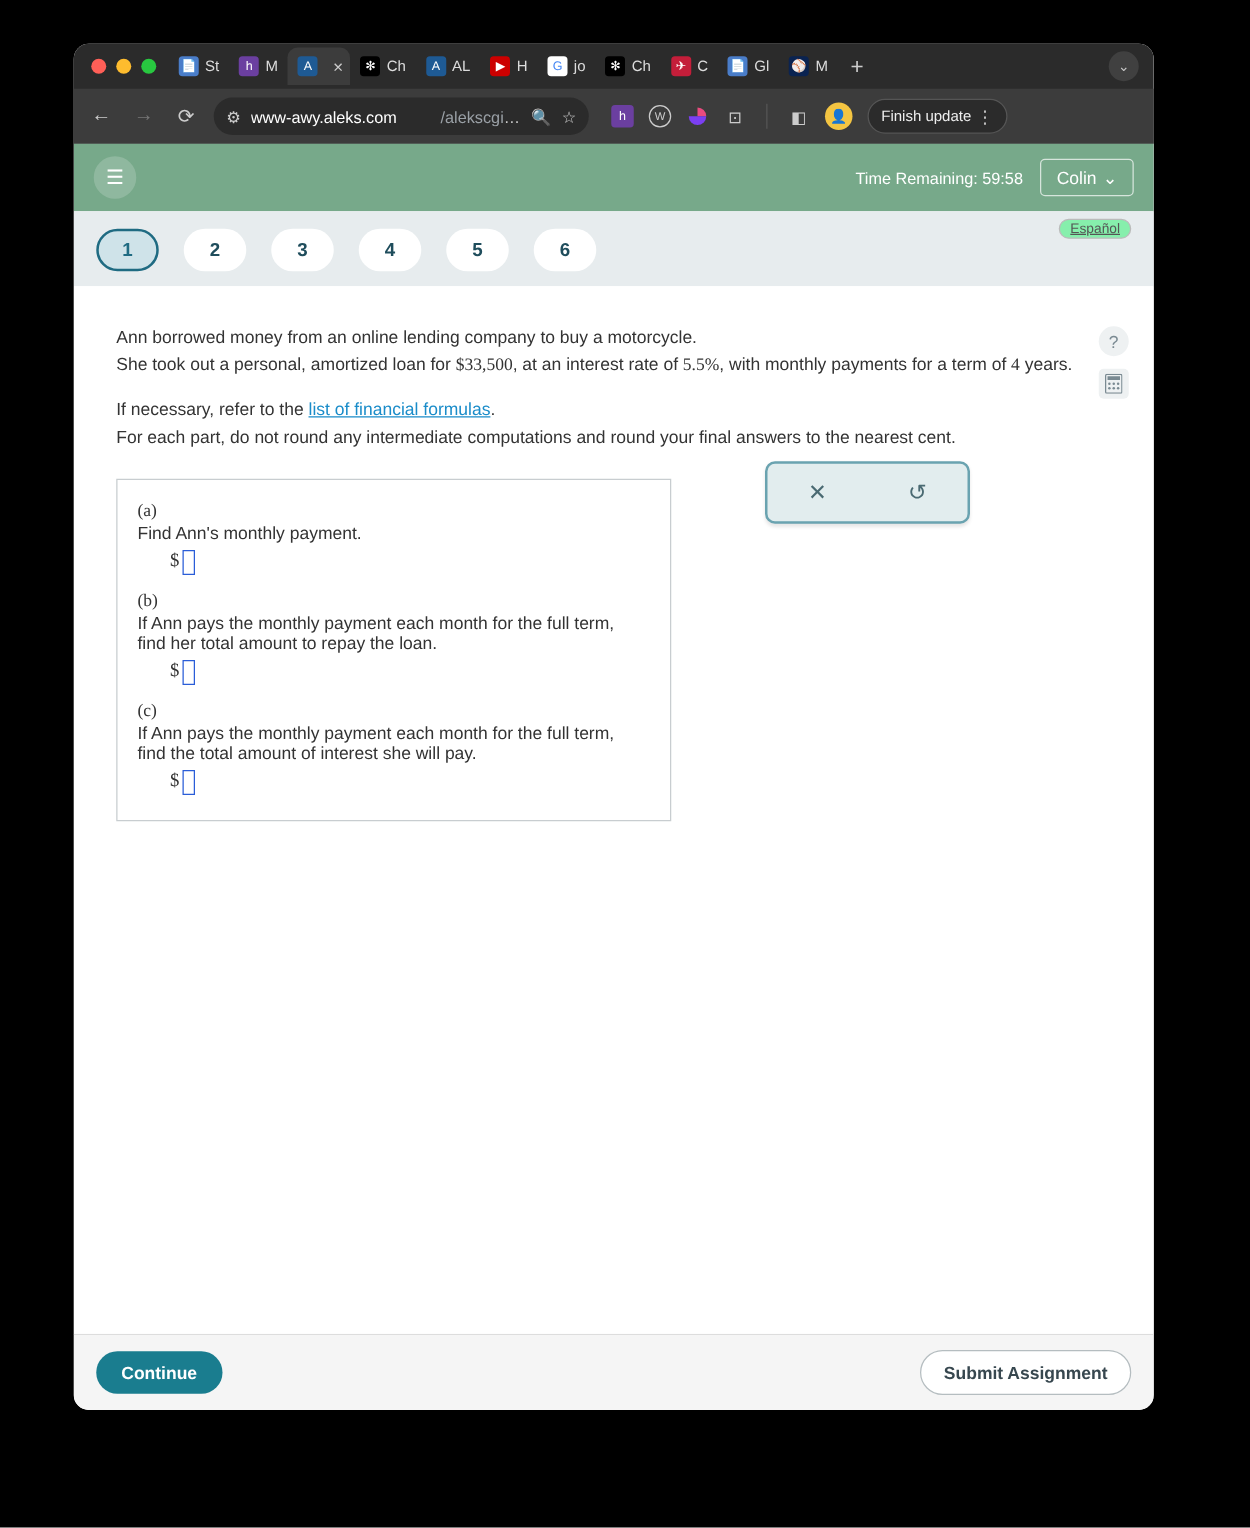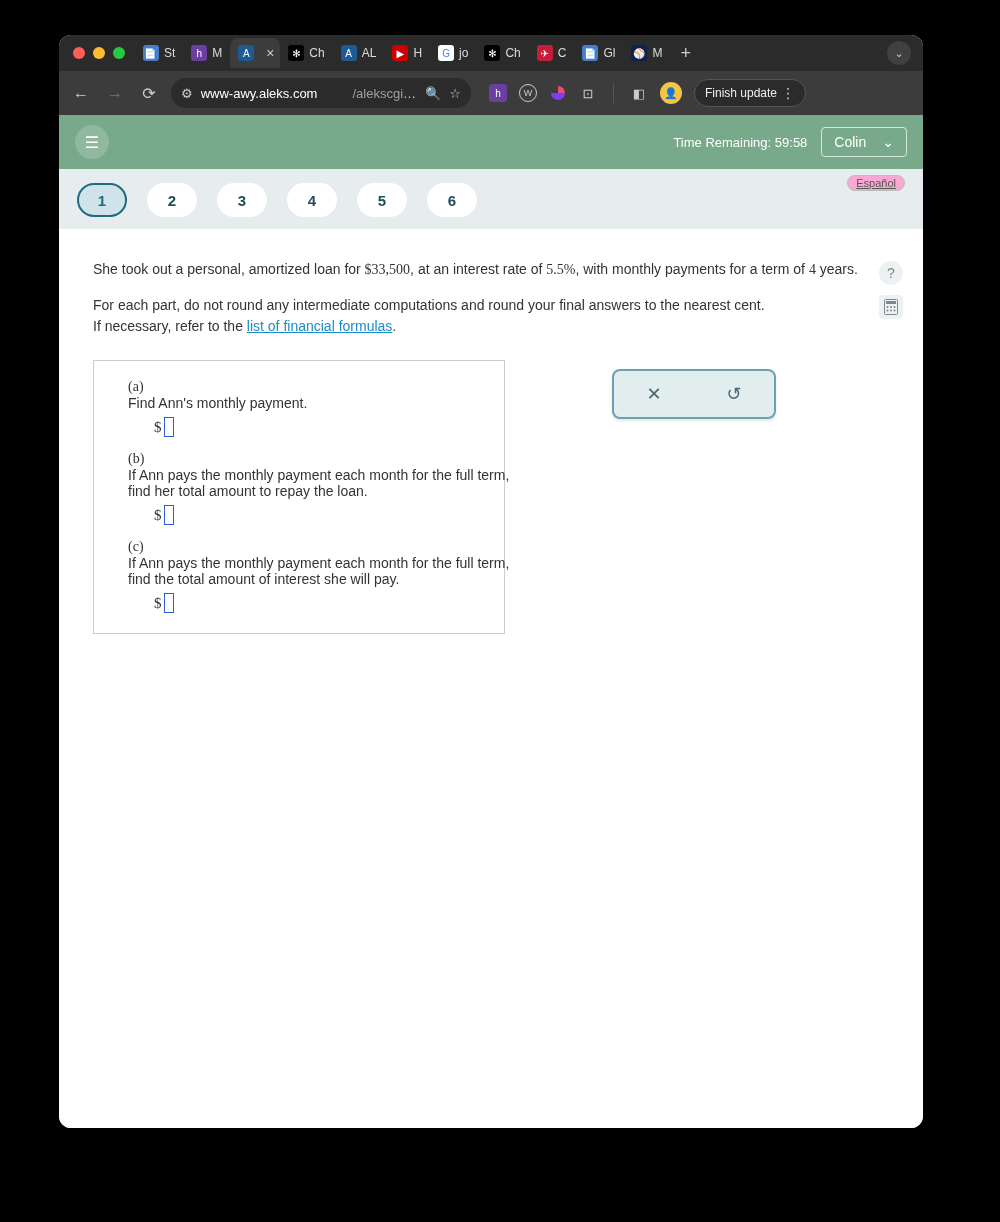--- a/index.html
+++ b/index.html
@@ -33,38 +33,38 @@
 .avatar { width: 22px; height: 22px; border-radius: 50%; background: #f4c542; display: flex; align-items: center; justify-content: center; font-size: 11px; }
 .finish-btn { background: #2b2b2b; border: 1px solid #555; color: #eee; border-radius: 16px; padding: 5px 10px; font-size: 12px; display: flex; align-items: center; gap: 4px; cursor: pointer; }
 .menu-dots { color: #ccc; font-size: 14px; }
 
 .aleks-header { background: #77a98a; color: #fff; padding: 10px 16px; display: flex; align-items: center; }
 .hamburger { width: 34px; height: 34px; border-radius: 50%; background: rgba(255,255,255,0.18); display: flex; align-items: center; justify-content: center; margin-right: 14px; cursor: pointer; font-size: 16px; }
 .hdr-text { flex: 1; line-height: 1.4; }
 .hdr-top { font-size: 12px; }
 .hdr-bot { font-size: 13px; }
 .time-rem { font-size: 13px; margin-right: 14px; text-align: right; }
-.user-btn { border: 1px solid rgba(255,255,255,0.7); border-radius: 4px; padding: 6px 12px; font-size: 14px; color: #fff; display: flex; align-items: center; gap: 16px; cursor: pointer; }
+.user-btn { border: 1px solid rgba(255,255,255,0.7); border-radius: 4px; padding: 6px 12px; font-size: 14px; color: #fff; display: flex; align-items: center; gap: 5px; cursor: pointer; }
 
 .subheader { background: #e7ecee; padding: 14px 18px 12px 18px; position: relative; }
-.espanol { position: absolute; right: 18px; top: 6px; font-size: 11px; color: #555; border: 1px solid #bbb; border-radius: 10px; padding: 1px 8px; cursor: pointer; background: #f9a8d4; text-decoration: underline; }
+.espanol { position: absolute; right: 18px; top: 6px; font-size: 11px; color: #555; border: 1px solid #bbb; border-radius: 10px; padding: 1px 8px; cursor: pointer; background: #86efac; text-decoration: underline; }
 .qnav { display: flex; gap: 20px; }
 .qbtn { width: 50px; height: 34px; border-radius: 17px; background: #fff; color: #1f4d5c; font-size: 15px; font-weight: 600; display: flex; align-items: center; justify-content: center; cursor: pointer; }
 .qbtn.active { background: #cfe3e9; border: 2px solid #1f6b82; color: #1f6b82; }
 
 .content { flex: 1; overflow: auto; padding: 30px 34px; position: relative; background: #fff; color: #333; }
 .problem-text { font-size: 14px; line-height: 1.55; max-width: 780px; }
 .problem-text .math { font-family: "Times New Roman", serif; }
 .formulas-link { color: #1a8cc9; text-decoration: underline; cursor: pointer; }
 
 .help-icon, .calc-icon { position: absolute; right: 20px; width: 24px; height: 24px; border-radius: 4px; background: #eef1f2; color: #7a8a92; display: flex; align-items: center; justify-content: center; font-size: 14px; cursor: pointer; }
 .help-icon { top: 32px; border-radius: 50%; }
 .calc-icon { top: 66px; }
 
-.answer-box { border: 1px solid #c8cdd0; margin-top: 22px; padding: 12px 16px 18px 34px; width: 412px; font-size: 14px; }
+.answer-box { border: 1px solid #c8cdd0; margin-top: 22px; padding: 12px 16px 18px 16px; width: 444px; font-size: 14px; }
 .part { margin: 6px 0 14px 0; }
 .part-label { display: inline-block; width: 24px; vertical-align: top; font-family: "Times New Roman", serif; }
 .part-text { display: inline-block; width: 400px; vertical-align: top; }
 .dollar-input { margin-top: 6px; margin-left: 26px; display: flex; align-items: center; gap: 2px; }
 .dollar-sign { font-family: "Times New Roman", serif; font-size: 15px; }
 .mini-input { width: 10px; height: 20px; border: 1.5px solid #2a5dd8; background: #fff; display: inline-block; }
 
 .tool-panel { position: absolute; left: 553px; top: 140px; width: 164px; height: 50px; background: #e2edee; border: 2px solid #6aa3b0; border-radius: 8px; display: flex; align-items: center; justify-content: space-around; box-shadow: 0 2px 3px rgba(0,0,0,0.1); }
 .tool-btn { width: 40px; height: 30px; display: flex; align-items: center; justify-content: center; font-size: 18px; color: #4a6a72; cursor: pointer; }
 
@@ -204,28 +204,29 @@
           <circle cx="3.5" cy="8" r="1" fill="#7a8a92"></circle>
           <circle cx="7" cy="8" r="1" fill="#7a8a92"></circle>
           <circle cx="10.5" cy="8" r="1" fill="#7a8a92"></circle>
           <circle cx="3.5" cy="11.5" r="1" fill="#7a8a92"></circle>
           <circle cx="7" cy="11.5" r="1" fill="#7a8a92"></circle>
           <circle cx="10.5" cy="11.5" r="1" fill="#7a8a92"></circle>
         </svg>
     </div>
 
     <div class="problem-text">
+      <div>Ann borrowed money from an online lending company to buy a motorcycle.</div>
       <div>
         <span>She took out a personal, amortized loan for </span><span class="math">$33,500</span><span>, at an interest rate of </span><span class="math">5.5%</span><span>, with monthly payments for a term of </span><span class="math">4</span><span> years.</span>
       </div>
       <div style="height:14px"></div>
-      <div>For each part, do not round any intermediate computations and round your final answers to the nearest cent.</div>
       <div>
         <span>If necessary, refer to the </span><span class="formulas-link">list of financial formulas</span><span>.</span>
       </div>
+      <div>For each part, do not round any intermediate computations and round your final answers to the nearest cent.</div>
     </div>
 
     <div class="answer-box">
       <div class="part">
         <span class="part-label">(a)</span>
         <span class="part-text">Find Ann's monthly payment.</span>
         <div class="dollar-input">
           <span class="dollar-sign">$</span>
           <span class="mini-input"></span>
         </div>
@@ -247,13 +248,18 @@
         </div>
       </div>
     </div>
 
     <div class="tool-panel">
       <div class="tool-btn">✕</div>
       <div class="tool-btn">↺</div>
     </div>
   </div>
 
+  <div class="footer">
+    <div class="continue-btn">Continue</div>
+    <div class="footer-spacer"></div>
+    <div class="submit-btn">Submit Assignment</div>
+  </div>
 </div>
 
 </body></html>

